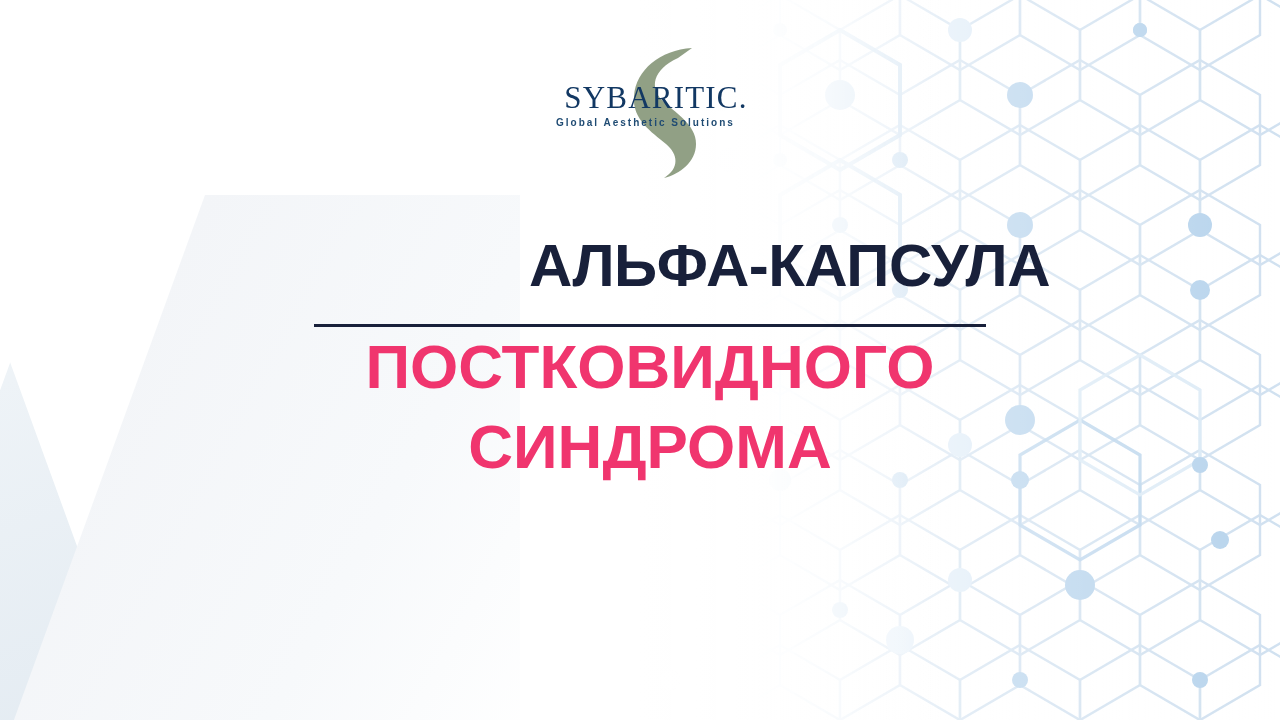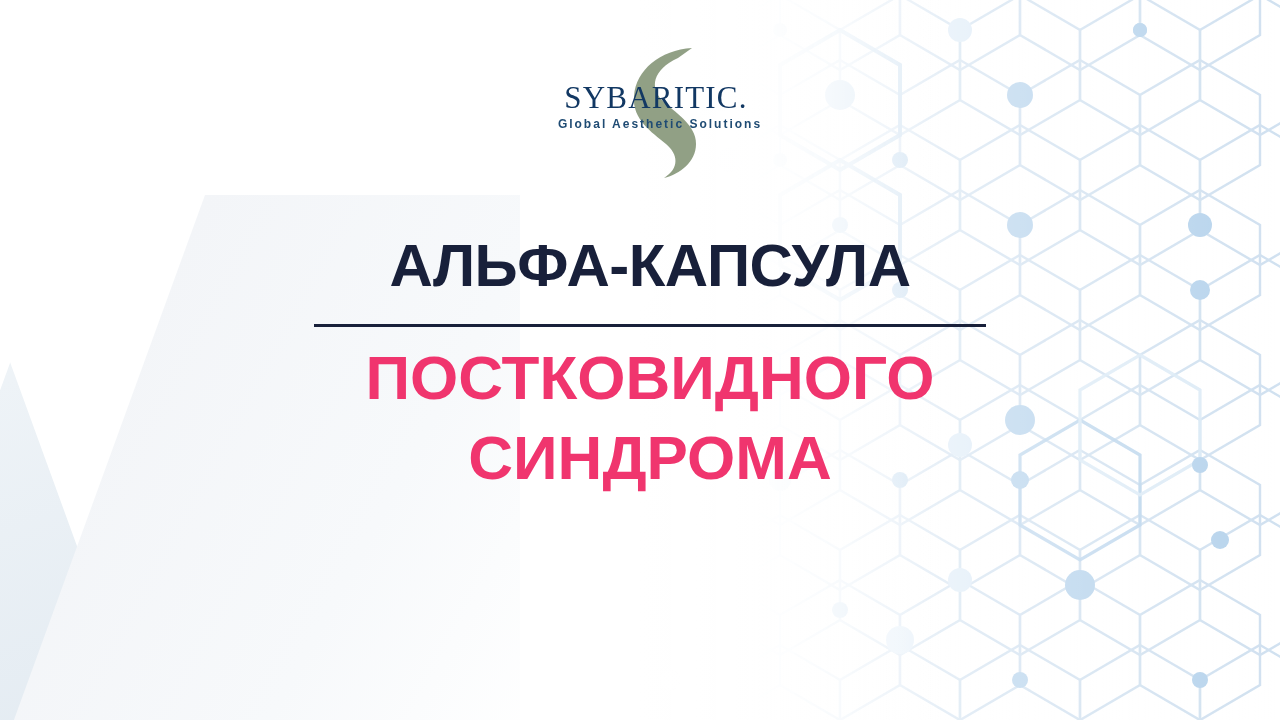--- a/index.html
+++ b/index.html
@@ -96,26 +96,25 @@
     text-align:center;
     font-family:"Liberation Serif", serif;
     color:#123863;
     font-size:31px;
     letter-spacing:1.2px;
     line-height:1;
     white-space:nowrap;
   }
   #logo .tagline {
     position:absolute;
-    left:4px; top:66px;
+    left:16px; top:66px;
     width:232px;
-    text-align:center;
     font-family:"Liberation Sans", sans-serif;
     color:#1f4b73;
-    font-size:12px;
+    font-size:10px;
     font-weight:700;
     letter-spacing:2.0px;
     line-height:1;
     white-space:nowrap;
   }
 
   
   #headline-block {
     position:absolute;
     left:250px; top:236px;
@@ -123,39 +122,40 @@
     text-align:center;
   }
   .title-main {
     font-family:"Liberation Sans", sans-serif;
     font-weight:700;
     font-size:60px;
     letter-spacing:-0.5px;
     line-height:1;
     color:#18203a;
     white-space:nowrap;
+    text-align:right;
   }
   .rule {
     width:672px;
     height:3px;
     margin:28px auto 0 auto;
     background:#18203a;
   }
   .title-sub {
     margin-top:26px;
     font-family:"Liberation Sans", sans-serif;
     font-weight:700;
     font-size:56px;
     letter-spacing:2px;
     line-height:1;
     color:#18203a;
     white-space:nowrap;
   }
   .title-accent-1 {
-    margin-top:19px;
+    margin-top:8px;
     font-family:"Liberation Sans", sans-serif;
     font-weight:700;
     font-size:62px;
     letter-spacing:0px;
     line-height:1.04;
     color:#f0356e;
     white-space:nowrap;
   }
   .title-accent-2 {
     margin-top:16px;

